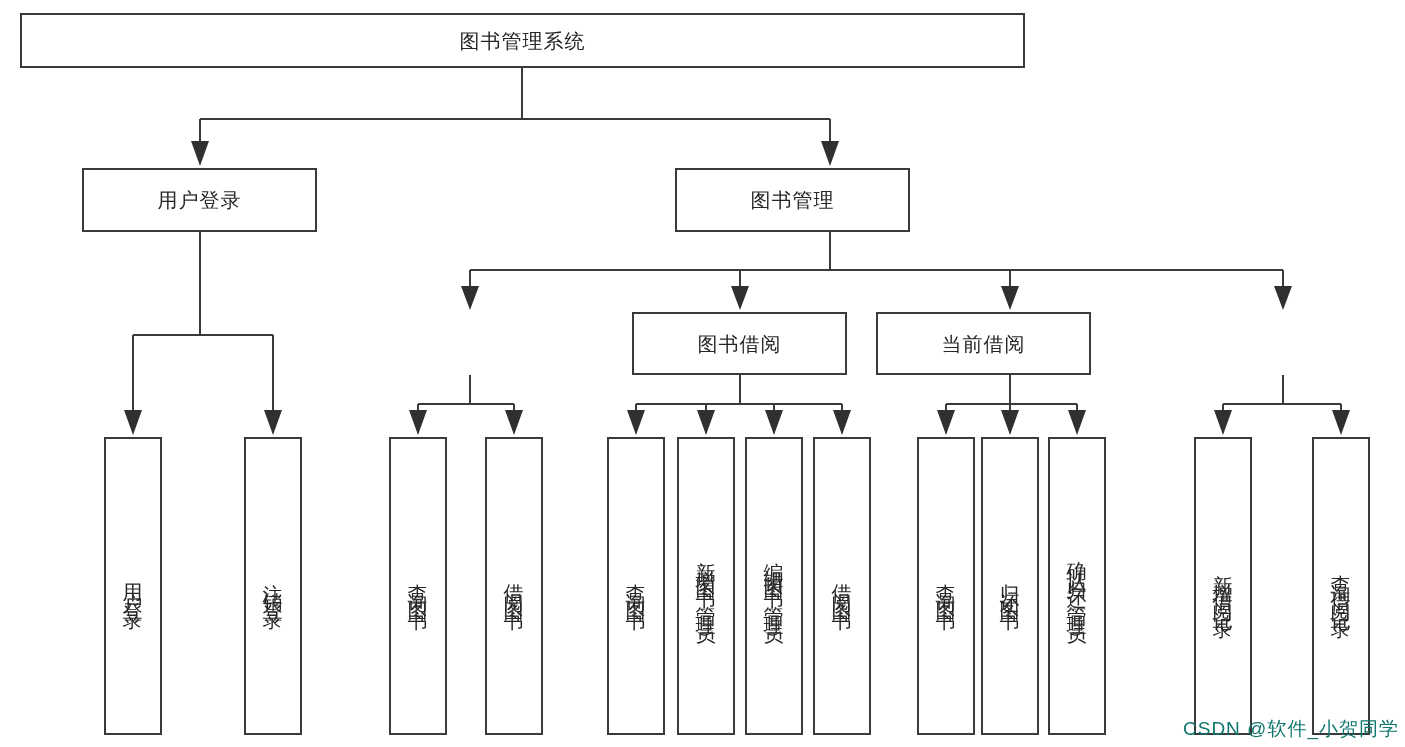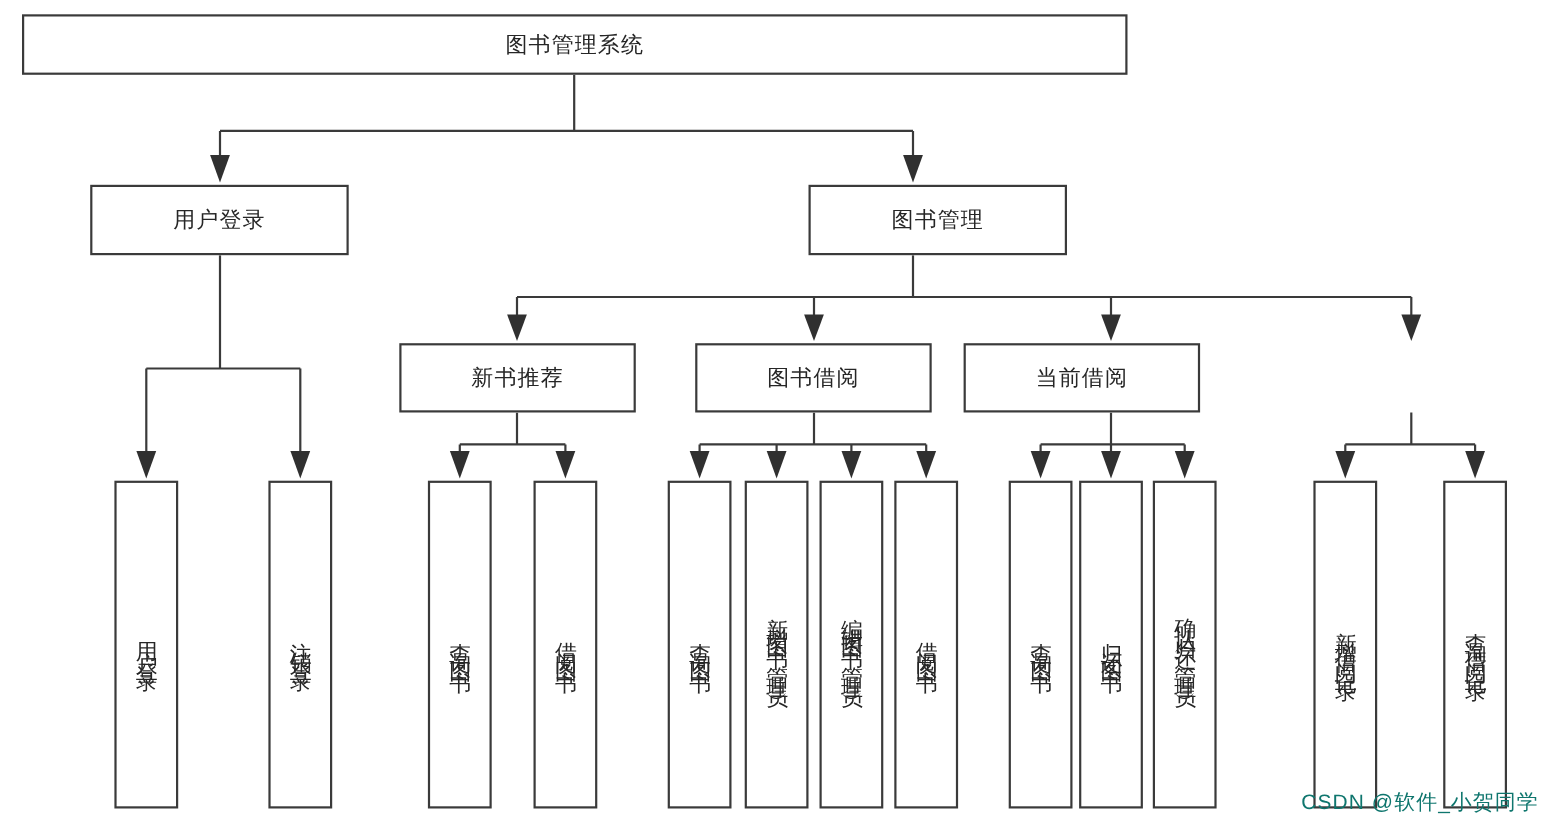--- a/index.html
+++ b/index.html
@@ -72,27 +72,24 @@
     <polygon class="ahead" points="1332,410 1350,410 1341,435"></polygon>
   </svg>
 
   <div class="box root">
     <span>图书管理系统</span>
   </div>
 
   <div class="box lvl2" style="left:82px;">
     <span>用户登录</span>
   </div>
-  <div class="box lvl2" style="left:735px;">
+  <div class="box lvl2" style="left:675px;">
     <span>图书管理</span>
   </div>
 
-  <div class="box lvl3" style="left:363px;">
-    <span>新书推荐</span>
-  </div>
   <div class="box lvl3" style="left:632px;text-align:center;">
     <span>图书借阅</span>
   </div>
   <div class="box lvl3" style="left:876px;">
     <span>当前借阅</span>
   </div>
 
   <div class="box leaf" style="left:104px;">
     <span>用户登录</span>
   </div>

